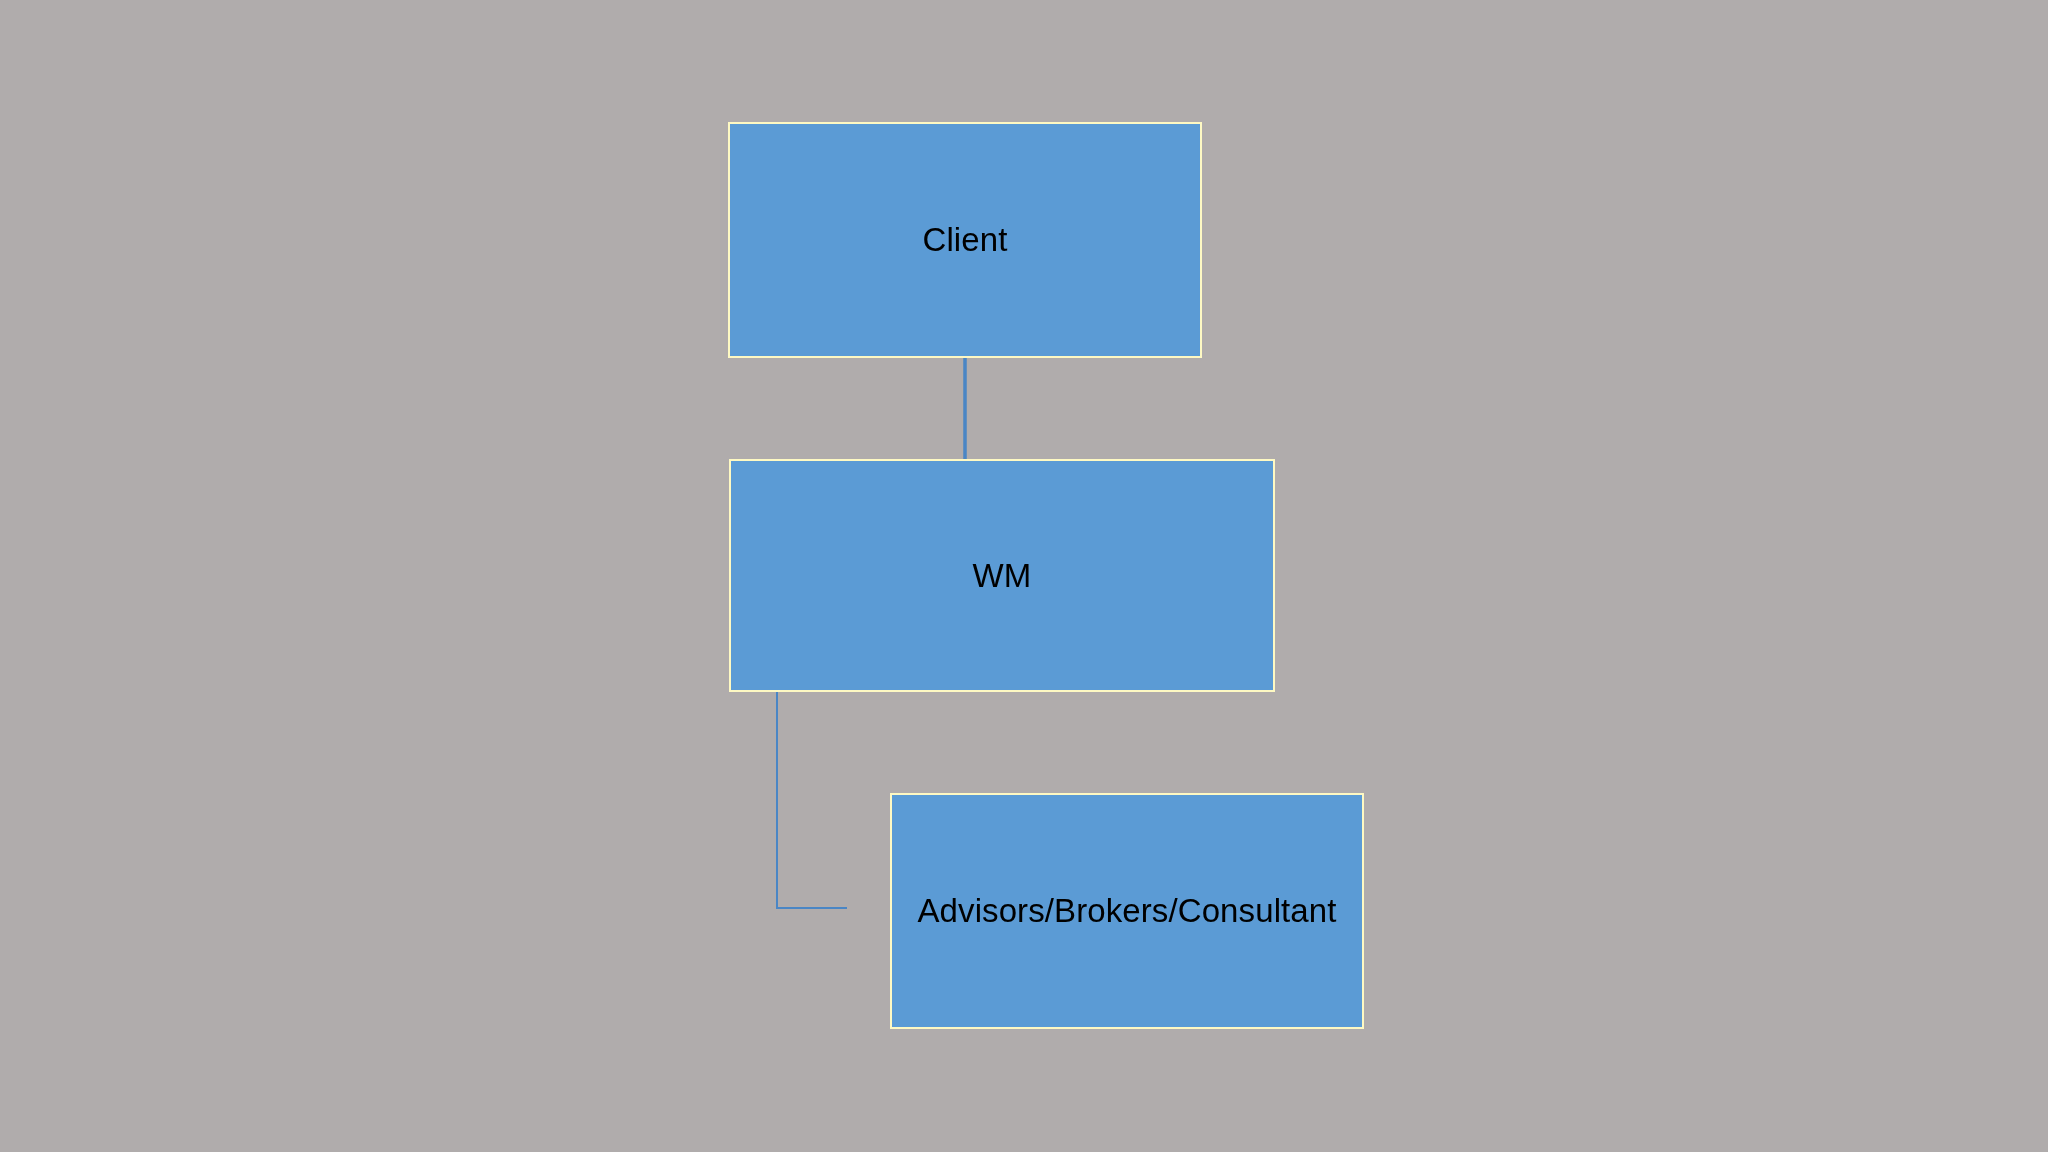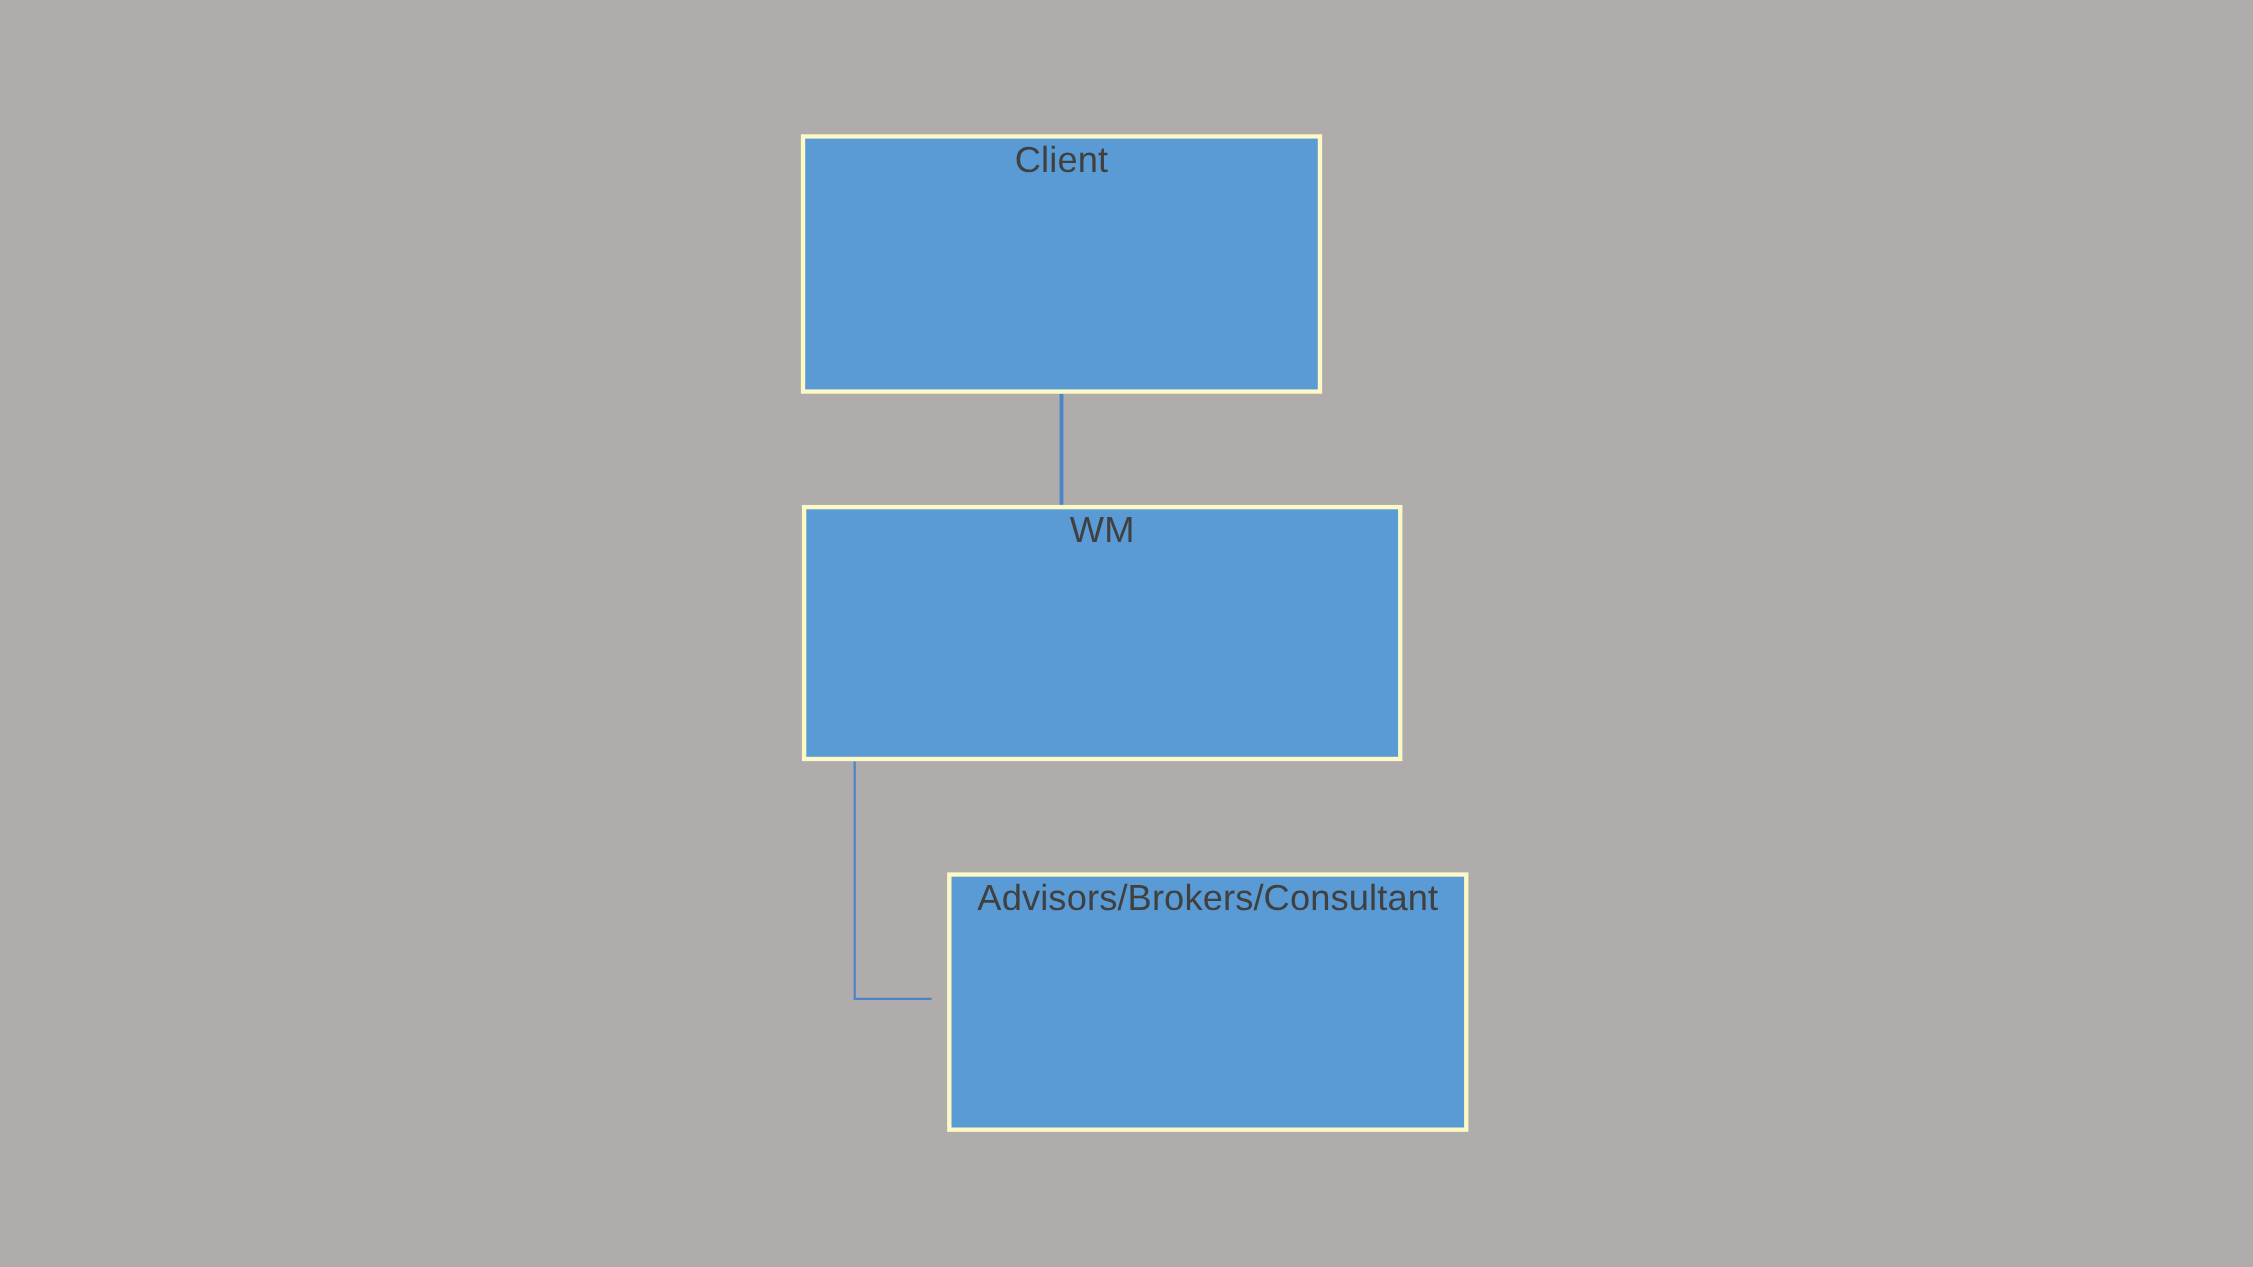--- a/index.html
+++ b/index.html
@@ -16,24 +16,25 @@
   }
   #canvas {
     position: relative;
     width: 2048px;
     height: 1152px;
   }
   .node {
     position: absolute;
     box-sizing: border-box;
     background: #5b9bd5;
-    border: 4px solid #fef9c3;
+    border: 2px solid #fef9c3;
     display: flex;
+    align-items: center;
     justify-content: center;
-    color: #404040;
+    color: #000000;
     font-weight: 400;
     letter-spacing: 0.1px;
     text-align: center;
     line-height: 1.15;
   }
   .node-label {
     display: block;
     white-space: nowrap;
   }
   #node-client {
@@ -44,21 +45,21 @@
     font-size: 33px;
   }
   #node-wm {
     left: 729px;
     top: 459px;
     width: 546px;
     height: 233px;
     font-size: 33px;
   }
   #node-advisors {
-    left: 861px;
+    left: 890px;
     top: 793px;
     width: 474px;
     height: 236px;
     font-size: 33px;
   }
   .connector-svg {
     position: absolute;
     left: 0;
     top: 0;
     width: 2048px;

